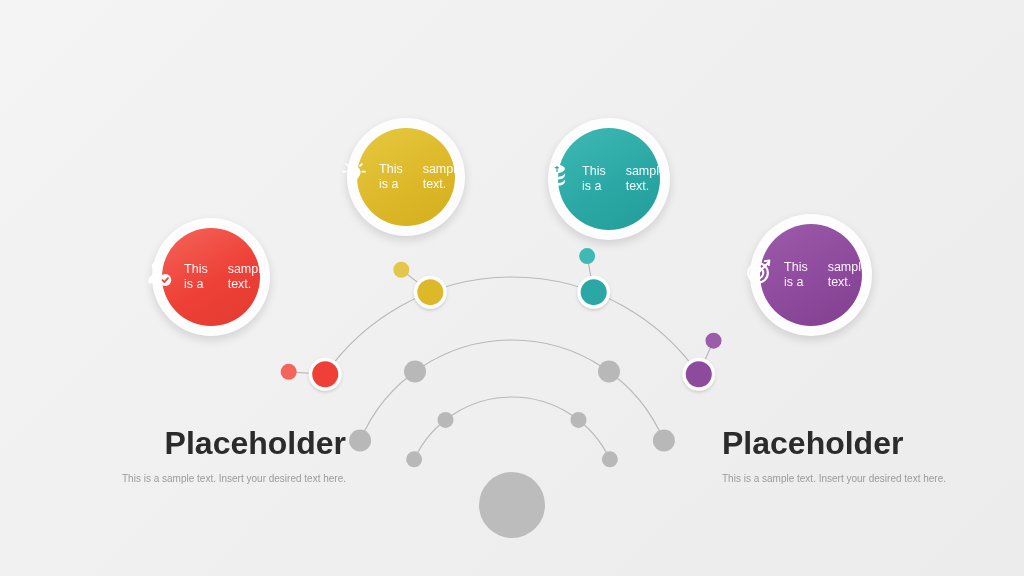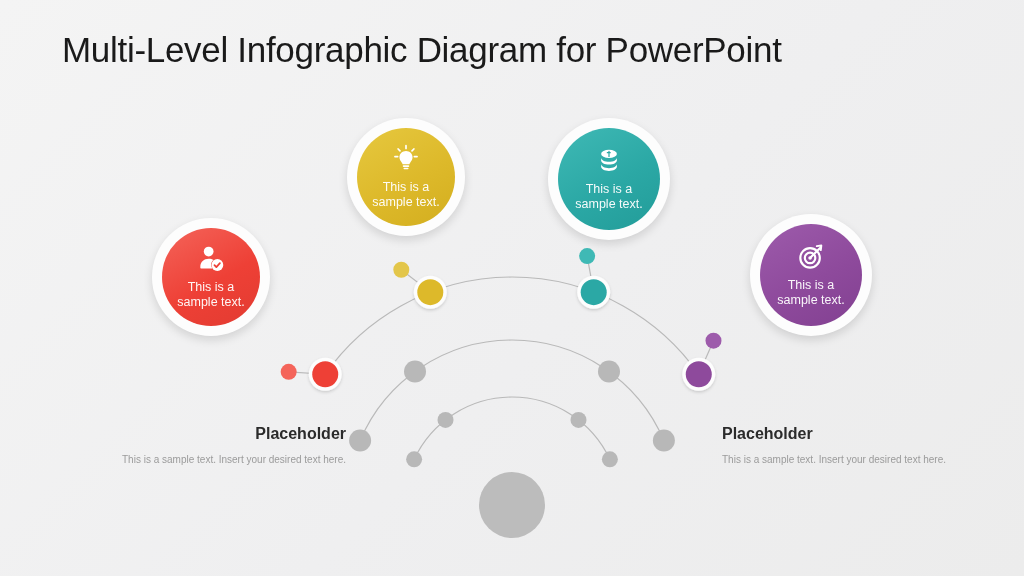--- a/index.html
+++ b/index.html
@@ -35,21 +35,21 @@
   .bubble {
     position: absolute;
     border-radius: 50%;
     background: #fdfdfd;
     box-shadow: 0 4px 10px rgba(0,0,0,0.13);
     display: flex; align-items: center; justify-content: center;
   }
   .bubble-inner {
     border-radius: 50%;
     width: calc(100% - 20px); height: calc(100% - 20px);
-    display: flex; flex-direction: column;
+    display: flex; flex-direction: row;
     align-items: center; justify-content: center;
     color: #ffffff;
     text-align: left;
   }
   .bubble-icon { margin-bottom: 6px; line-height: 0; }
   .bubble-text {
     font-size: 12.5px;
     line-height: 1.22;
     color: rgba(255,255,255,0.95);
     padding: 0 10px;
@@ -60,35 +60,34 @@
   .b-yellow { left:347px; top:118px; width:118px; height:118px; }
   .b-yellow .bubble-inner { background: linear-gradient(150deg,#e6c83f 0%,#ddb92a 55%,#d3ae1f 100%); }
   .b-teal   { left:548px; top:118px; width:122px; height:122px; }
   .b-teal   .bubble-inner { background: linear-gradient(150deg,#3fb9b5 0%,#2ba8a5 55%,#229c99 100%); }
   .b-purple { left:750px; top:214px; width:122px; height:122px; }
   .b-purple .bubble-inner { background: linear-gradient(150deg,#9d5bab 0%,#8e4a9c 55%,#824091 100%); }
 
   
   .ph { position: absolute; }
   .ph-title {
-    font-size: 16px; font-weight: bold; color: #2b2b2b;
+    font-size: 32px; font-weight: bold; color: #2b2b2b;
     margin: 0 0 10px 0;
   }
   .ph-body {
     font-size: 10px; color: #9b9b9b; line-height: 1.42; margin: 0;
   }
   .ph-left  { left: 58px;  top: 425px; width: 288px; text-align: right; }
   .ph-right { left: 722px; top: 425px; width: 288px; text-align: left; }
 </style>
 </head>
 <body>
 
 <div id="slide">
 
-  <div class="title">Multi-Level Infographic Diagram for PowerPoint</div>
 
   <svg id="stage" viewBox="0 0 1024 576" xmlns="http://www.w3.org/2000/svg">
     <defs>
       <filter id="dotShadow" x="-60%" y="-60%" width="220%" height="220%">
         <feDropShadow dx="0" dy="1.5" stdDeviation="1.6" flood-color="#000" flood-opacity="0.16"></feDropShadow>
       </filter>
     </defs>
     <g id="arcs">
         <path d="M 414.1187590000418 459.3572277320045 A 108 108 0 0 1 609.8812409999582 459.3572277320044" fill="none" stroke="#b9b9b9" stroke-width="1.2"></path>
         <path d="M 360.1166991803473 440.52936379926985 A 165 165 0 0 1 663.8833008196526 440.5293637992697" fill="none" stroke="#b9b9b9" stroke-width="1.2"></path>

